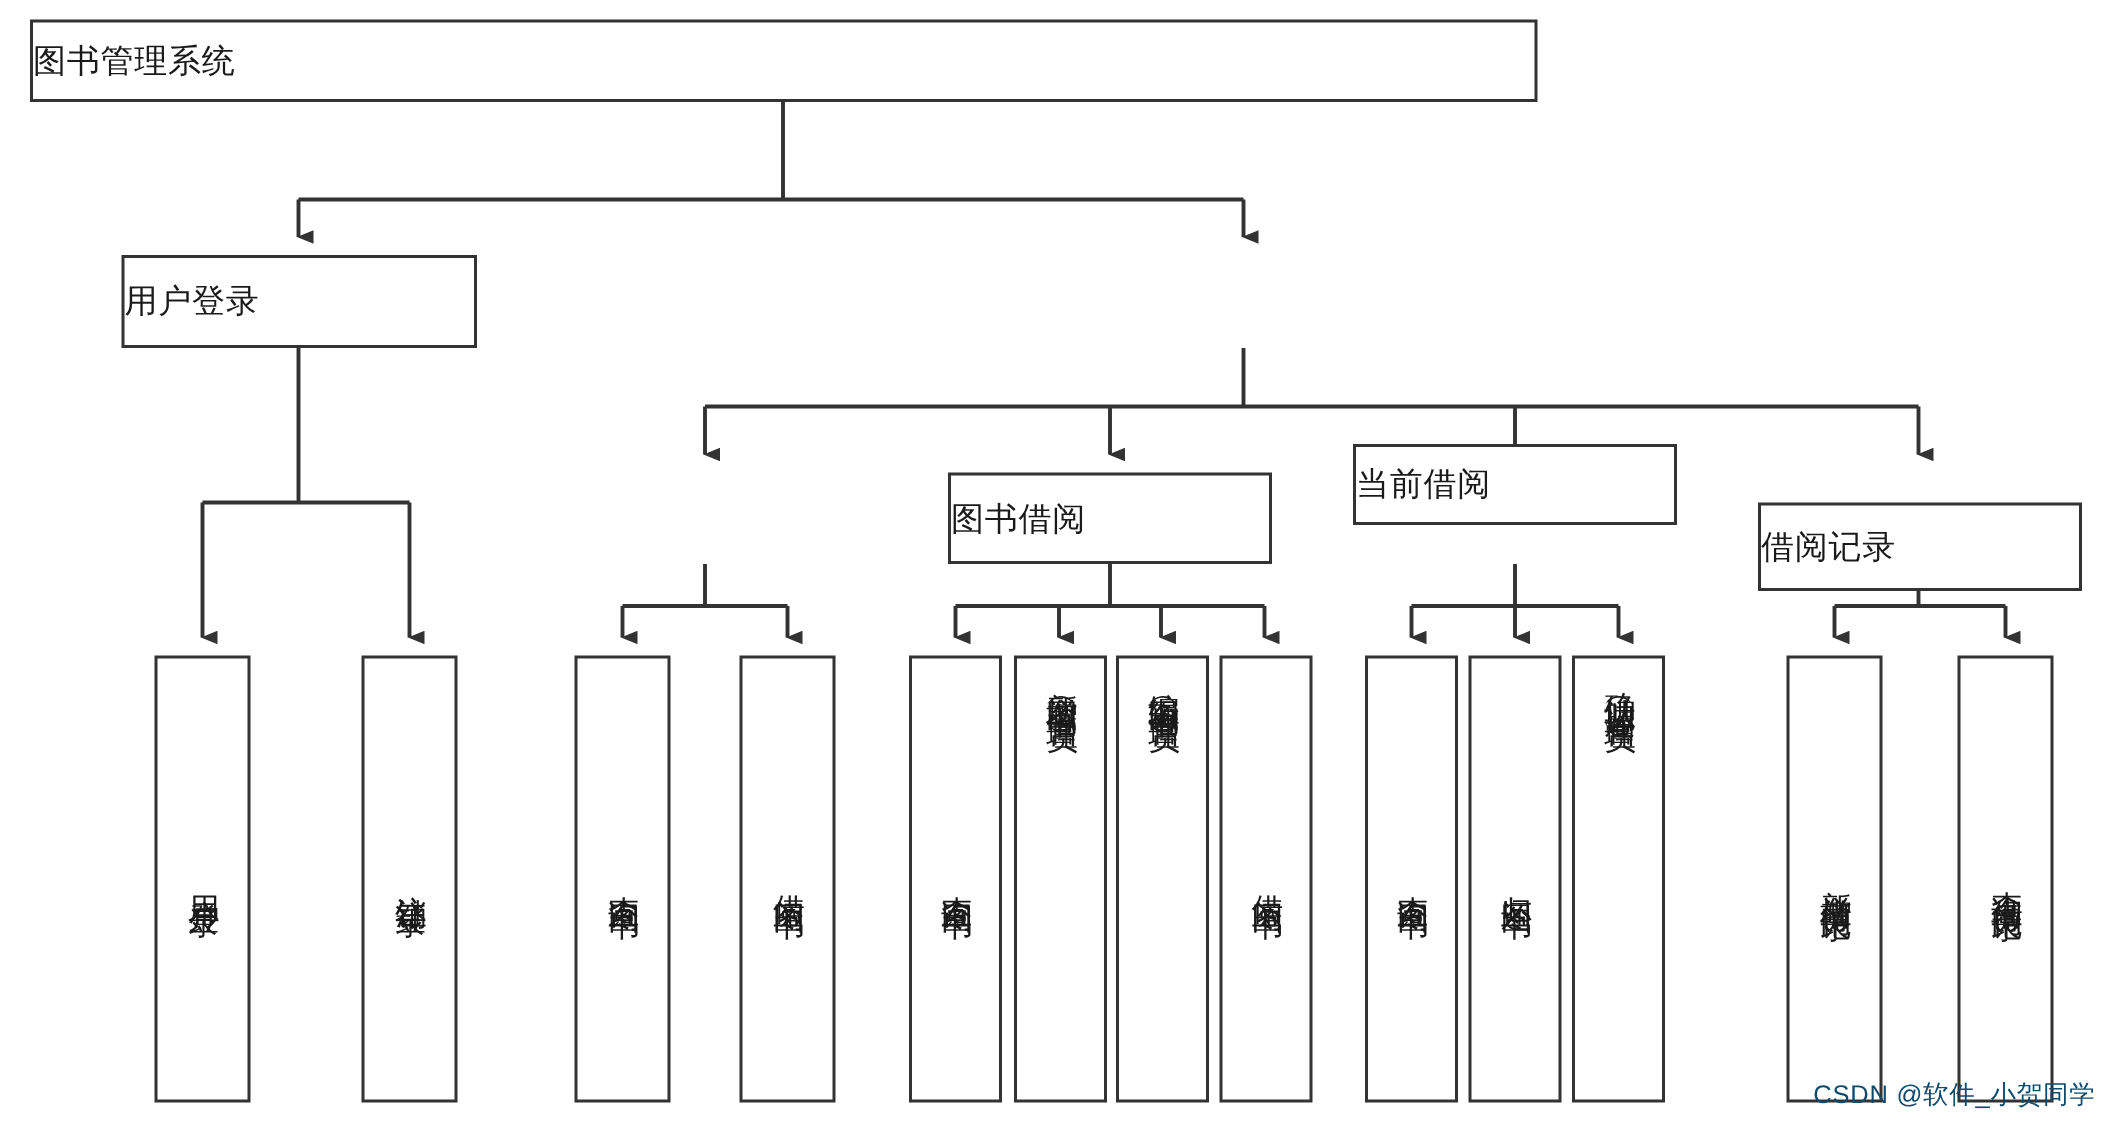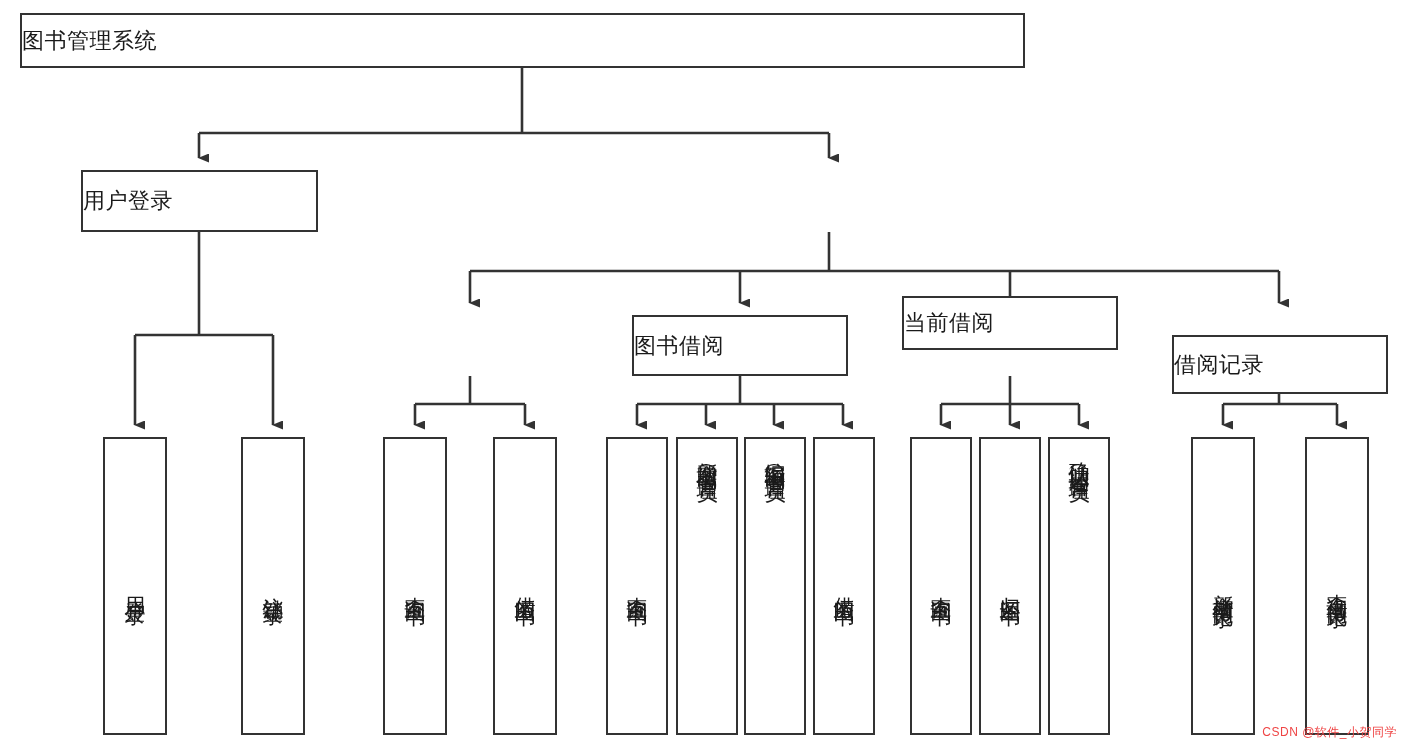--- a/index.html
+++ b/index.html
@@ -57,22 +57,22 @@
     padding-top: 6px;
   }
   .node-box.vertical.center-v {
     align-items: center;
     padding-top: 0;
   }
   .watermark {
     position: absolute;
     right: 8px;
     bottom: 6px;
-    font-size: 12px;
-    color: #ef4444;
+    font-size: 17px;
+    color: #0c4a6e;
     white-space: nowrap;
     letter-spacing: 0.5px;
   }
 </style>
 </head>
 <body>
 
 <div id="diagram-root">
 
   <svg id="connector-layer" viewBox="0 0 1405 747" xmlns="http://www.w3.org/2000/svg">

